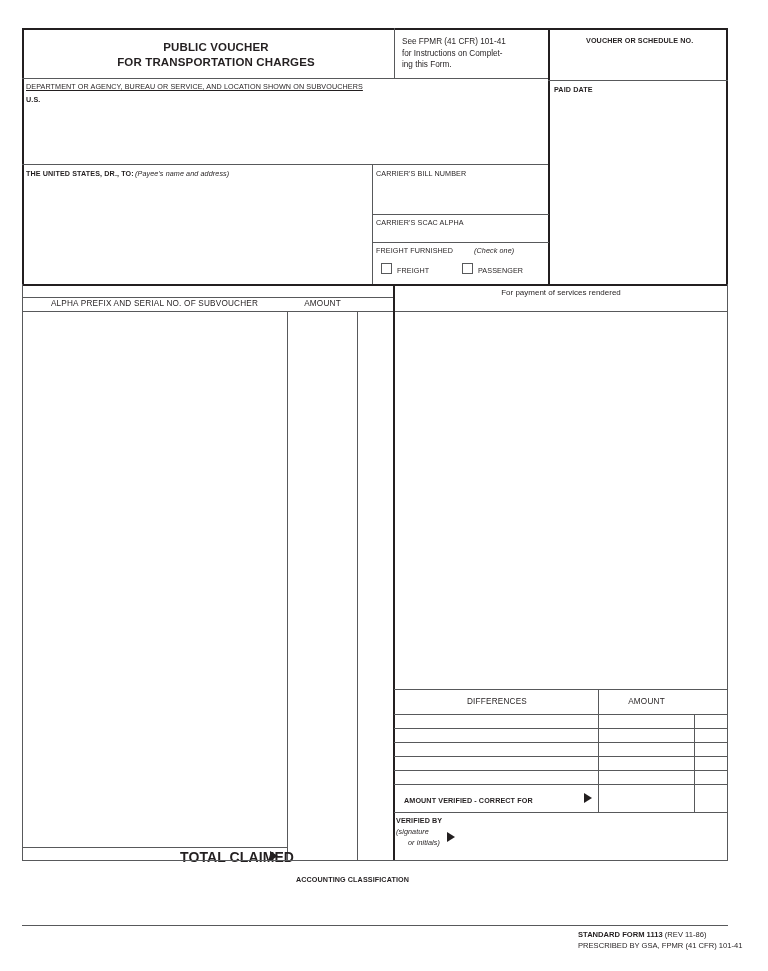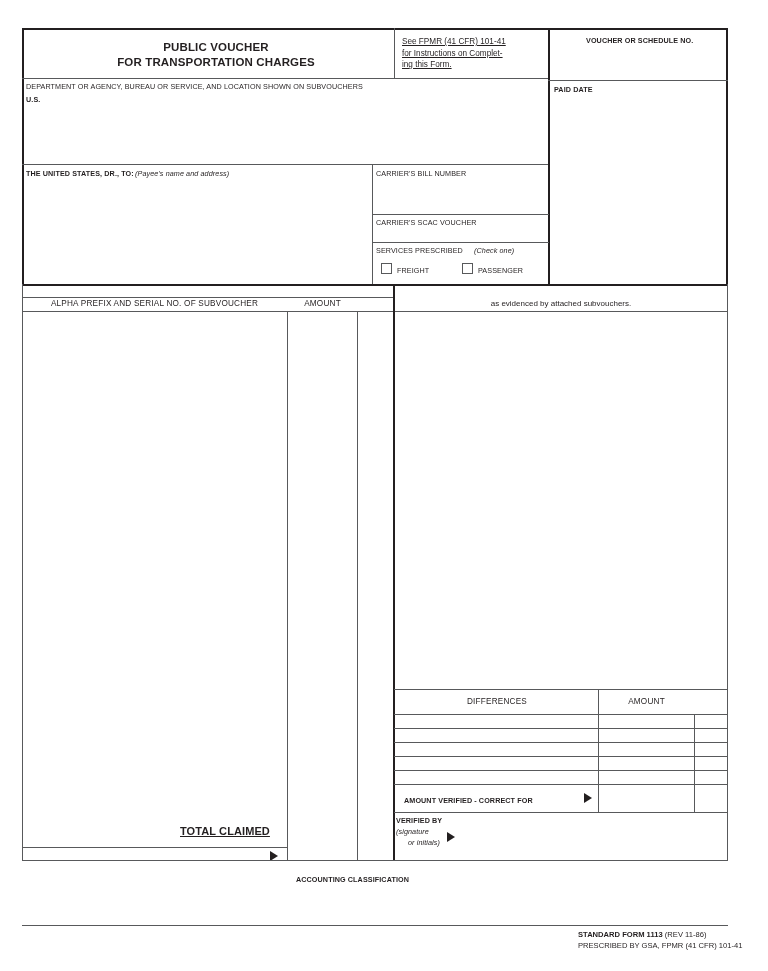--- a/index.html
+++ b/index.html
@@ -51,21 +51,20 @@
     width: 100%;
     color: #231f20;
   }
 
   .instr {
     position: absolute;
     font-size: 8.2px;
     line-height: 11.5px;
     color: #231f20;
     white-space: nowrap;
-    text-decoration: underline;
   }
 
   .centered-note {
     position: absolute;
     font-size: 8px;
     line-height: 11px;
     text-align: center;
     color: #231f20;
   }
 
@@ -125,65 +124,65 @@
     <div class="lbl" style="left:4px; top:4px;"></div>
   </div>
   <div class="hline" style="left:548px; top:80px; width:180px;"></div>
 
   <div class="lbl b" style="left:554px; top:85px;">PAID DATE</div>
   <div class="abs" style="left:550px; top:95px; width:176px; height:188px;">
     <div class="lbl" style="left:4px; top:4px;"></div>
   </div>
 
   <div class="hline" style="left:22px; top:78px; width:526px;"></div>
-  <div class="lbl" style="left:26px; top:82px;">DEPARTMENT OR AGENCY, BUREAU OR SERVICE, AND LOCATION SHOWN ON SUBVOUCHERS</div>
+  <div class="lbl" style="left:26px; top:82px;text-decoration:underline;">DEPARTMENT OR AGENCY, BUREAU OR SERVICE, AND LOCATION SHOWN ON SUBVOUCHERS</div>
   <div class="lbl b" style="left:26px; top:95px;">U.S.</div>
   <div class="abs" style="left:24px; top:105px; width:522px; height:58px;">
     <div class="lbl" style="left:18px; top:2px;"></div>
   </div>
 
   <div class="hline" style="left:22px; top:164px; width:526px;"></div>
   <div class="lbl b" style="left:26px; top:169px;">THE UNITED STATES, DR., TO:</div>
   <div class="lbl i" style="left:135px; top:169px;">(Payee's name and address)</div>
   <div class="abs" style="left:24px; top:180px; width:348px; height:100px;">
     <div class="lbl" style="left:6px; top:4px;"></div>
   </div>
 
   <div class="vline" style="left:372px; top:164px; height:122px;"></div>
 
   <div class="lbl" style="left:376px; top:169px;">CARRIER'S BILL NUMBER</div>
   <div class="abs" style="left:374px; top:179px; width:172px; height:34px;">
     <div class="lbl" style="left:4px; top:4px;"></div>
   </div>
   <div class="hline" style="left:372px; top:214px; width:177px;"></div>
 
-  <div class="lbl" style="left:376px; top:218px;">CARRIER'S SCAC VOUCHER</div>
+  <div class="lbl" style="left:376px; top:218px;">CARRIER'S SCAC ALPHA</div>
   <div class="abs" style="left:374px; top:228px; width:172px; height:13px;">
     <div class="lbl" style="left:4px; top:1px;"></div>
   </div>
   <div class="hline" style="left:372px; top:242px; width:177px;"></div>
 
-  <div class="lbl" style="left:376px; top:246px;">SERVICES PRESCRIBED</div>
+  <div class="lbl" style="left:376px; top:246px;">FREIGHT FURNISHED</div>
   <div class="lbl i" style="left:474px; top:246px;">(Check one)</div>
 
   <div class="cbox" style="left:381px; top:263px;"></div>
   <div class="lbl" style="left:397px; top:266px;">FREIGHT</div>
 
   <div class="cbox" style="left:462px; top:263px;"></div>
   <div class="lbl" style="left:478px; top:266px;">PASSENGER</div>
 
   <div class="hline thick" style="left:22px; top:284px; width:706px;"></div>
 
   <div class="hline" style="left:22px; top:297px; width:372px;"></div>
 
   <div class="tbl-hdr" style="left:22px; top:299px; width:265px;">ALPHA PREFIX AND SERIAL NO. OF SUBVOUCHER</div>
   <div class="tbl-hdr" style="left:288px; top:299px; width:69px;">AMOUNT</div>
   <div class="hline" style="left:22px; top:311px; width:372px;"></div>
 
-  <div class="centered-note" style="left:396px; top:298px; width:330px;">as evidenced by attached subvouchers.</div>
+  <div class="centered-note" style="left:396px; top:287px; width:330px;">For payment of services rendered</div>
   <div class="hline" style="left:394px; top:311px; width:334px;"></div>
 
   <div class="vline" style="left:22px; top:284px; height:576px;"></div>
   <div class="vline" style="left:287px; top:311px; height:549px;"></div>
   <div class="vline" style="left:357px; top:311px; height:549px;"></div>
   <div class="vline thick" style="left:393px; top:284px; height:576px;"></div>
   <div class="vline" style="left:727px; top:284px; height:576px;"></div>
 
   <div class="abs" style="left:24px; top:313px; width:262px; height:534px;"></div>
   <div class="abs" style="left:289px; top:313px; width:67px; height:534px;"></div>
@@ -265,21 +264,21 @@
 
   <div class="lbl b" style="left:396px; top:816px;">VERIFIED BY</div>
   <div class="lbl i" style="left:396px; top:827px;">(signature</div>
   <div class="lbl i" style="left:396px; top:838px;padding-left:12px;">or initials)</div>
   <div class="tri" style="left:447px; top:832px;"></div>
   <div class="abs" style="left:462px; top:815px; width:264px; height:44px;">
     <div class="lbl" style="left:4px; top:12px;"></div>
   </div>
 
   <div class="hline" style="left:22px; top:847px; width:265px;"></div>
-  <div class="lbl b" style="left:180px; top:827px; font-size:11px;text-decoration:underline;">TOTAL CLAIMED</div>
+  <div class="lbl b" style="left:180px; top:853px; font-size:14px;">TOTAL CLAIMED</div>
   <div class="tri" style="left:270px; top:851px;"></div>
   <div class="abs" style="left:289px; top:848px; width:67px; height:12px;">
     <div class="lbl" style="right:4px; top:1px;"></div>
   </div>
   <div class="abs" style="left:359px; top:848px; width:33px; height:12px;">
     <div class="lbl" style="left:3px; top:1px;"></div>
   </div>
 
   <div class="hline" style="left:22px; top:860px; width:706px;"></div>
 

